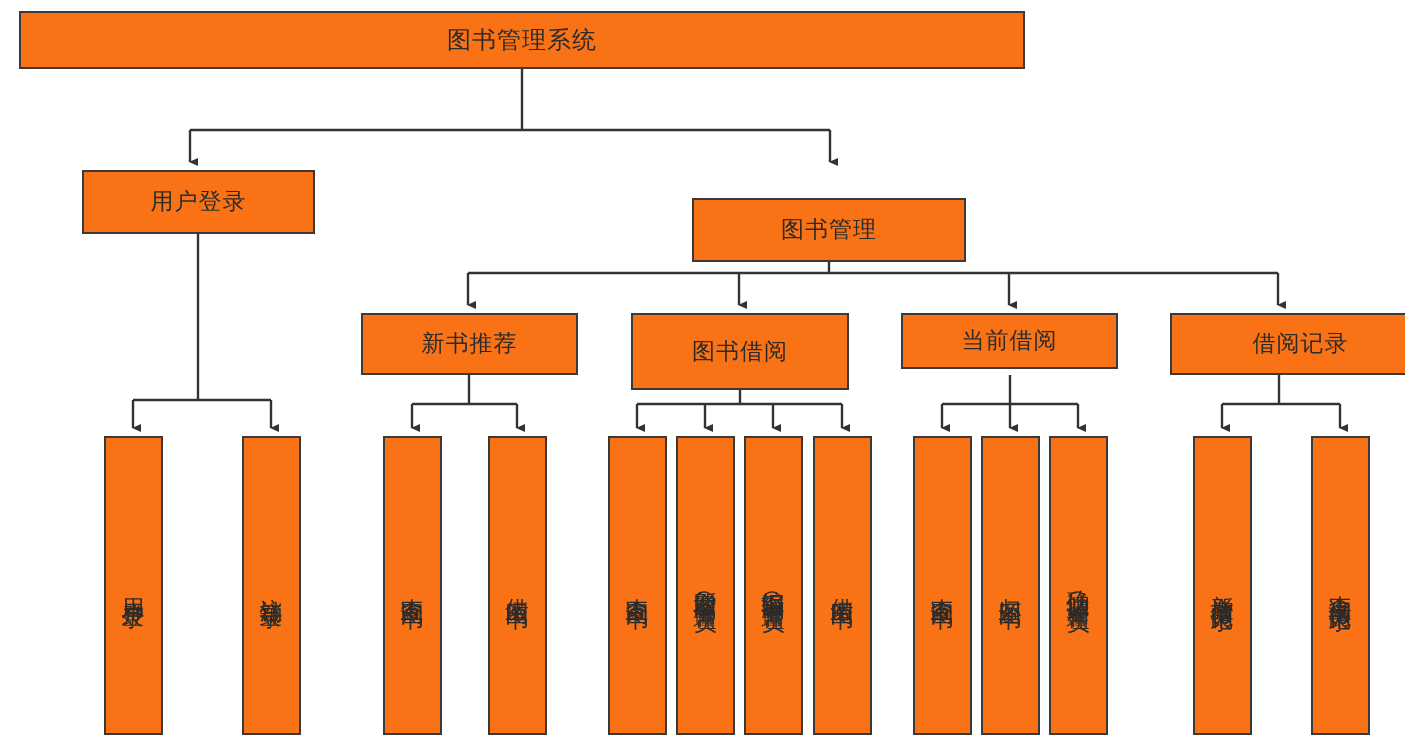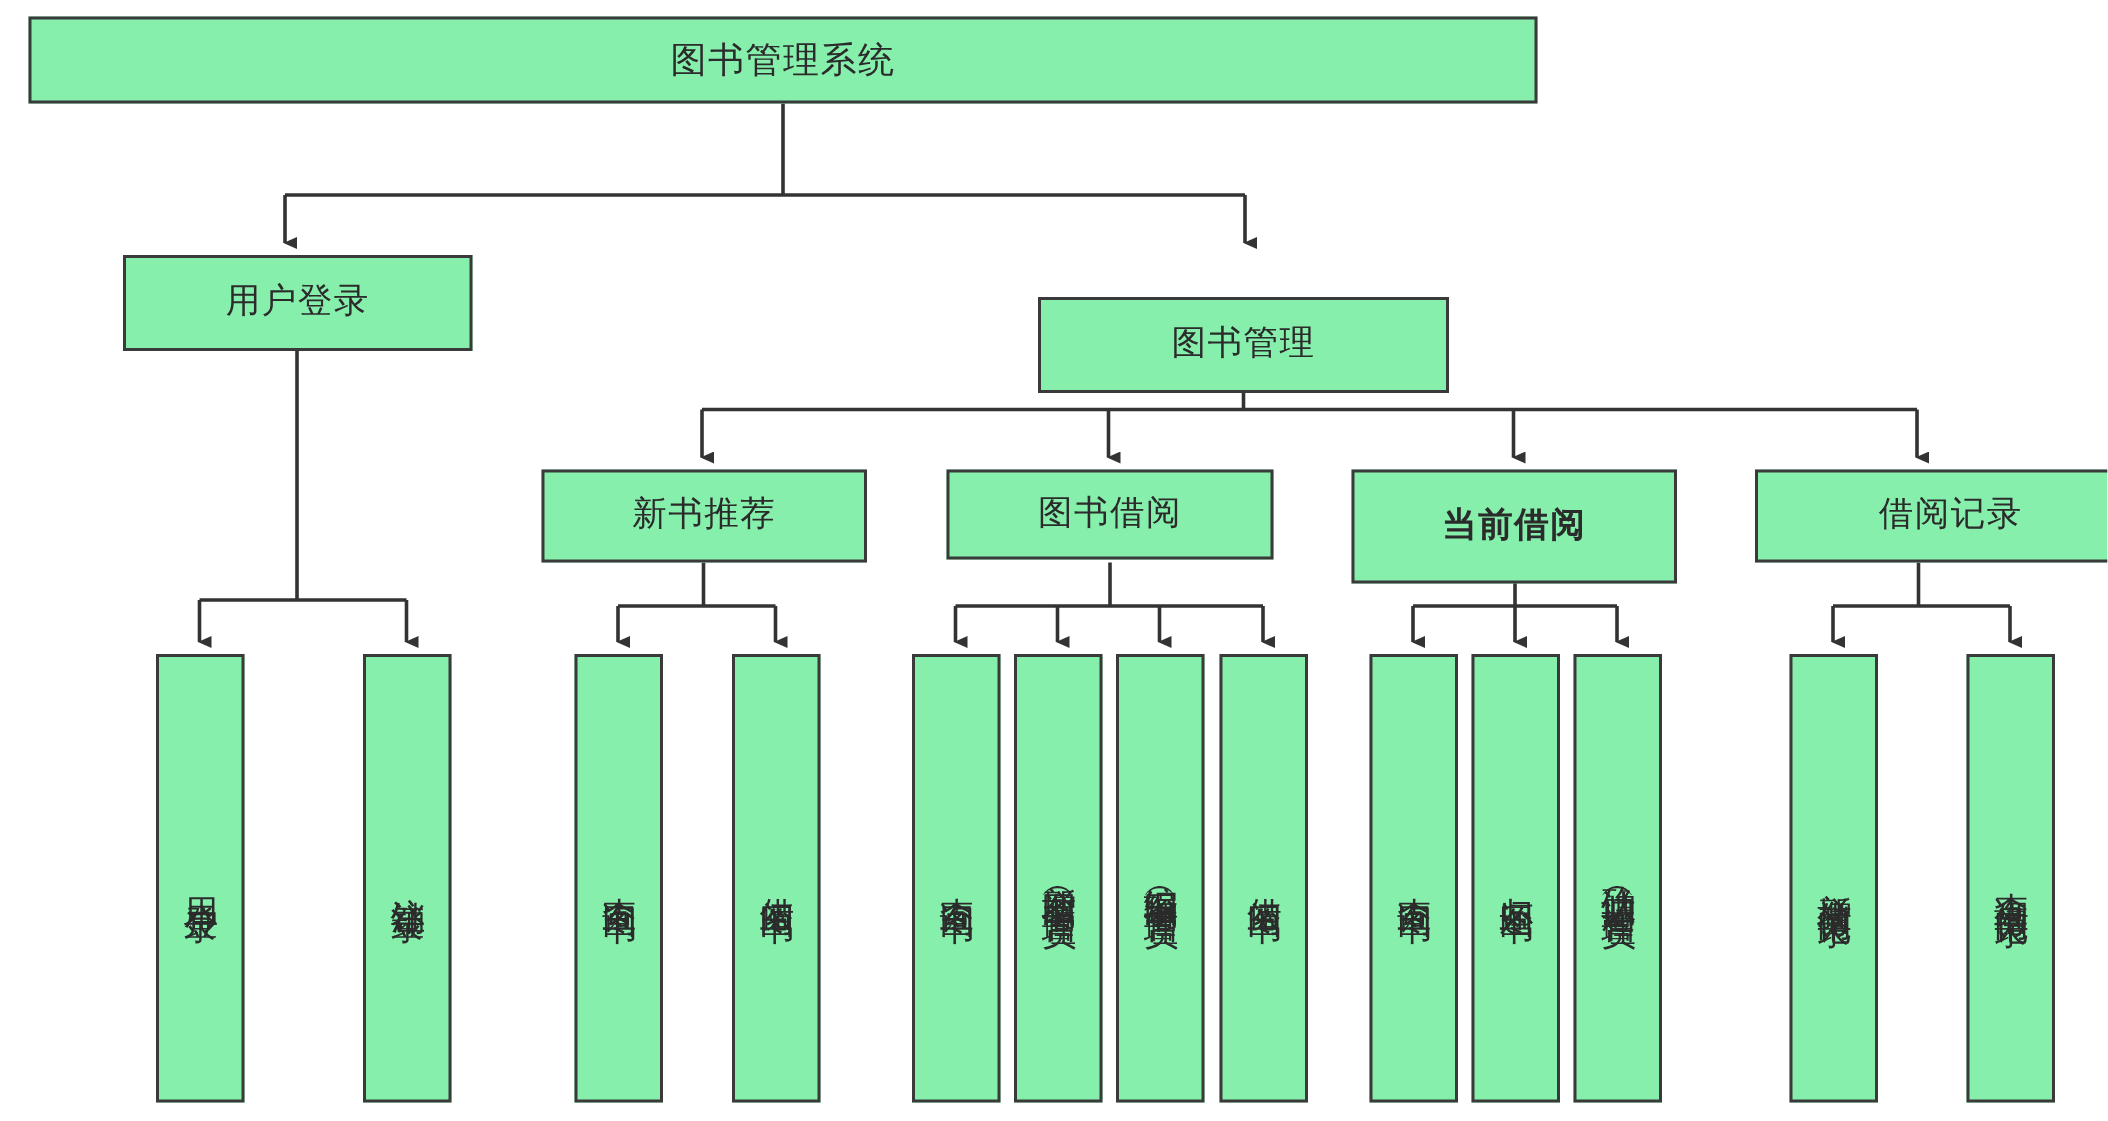--- a/index.html
+++ b/index.html
@@ -21,21 +21,21 @@
     position: absolute;
     left: 0;
     top: 0;
     width: 1405px;
     height: 747px;
     pointer-events: none;
   }
   .node {
     position: absolute;
     box-sizing: border-box;
-    background: #86efac;
+    background: #f97316;
     border: 2px solid #3a3a3a;
     display: flex;
     align-items: center;
     justify-content: center;
     color: #2b2b2b;
     z-index: 2;
   }
   .node.horiz {
     font-size: 23px;
     letter-spacing: 1px;
@@ -128,25 +128,25 @@
   </div>
 
   <div class="node horiz" style="left:692px; top:170px; width:274px; height:64px;margin-top:28px;">
     <span>图书管理</span>
   </div>
 
   <div class="node horiz" style="left:361px; top:313px; width:217px; height:62px;">
     <span>新书推荐</span>
   </div>
 
-  <div class="node horiz" style="left:631px; top:313px; width:218px; height:60px;">
+  <div class="node horiz" style="left:631px; top:313px; width:218px; height:77px;">
     <span>图书借阅</span>
   </div>
 
-  <div class="node horiz" style="left:901px; top:313px; width:217px; height:76px;font-weight:bold;">
+  <div class="node horiz" style="left:901px; top:313px; width:217px; height:56px;">
     <span>当前借阅</span>
   </div>
 
   <div class="node horiz" style="left:1170px; top:313px; width:261px; height:62px;">
     <span>借阅记录</span>
   </div>
 
   <div class="node vert" style="left:104px; top:436px; width:59px; height:299px;">
     <span class="vlabel">用户登录</span>
   </div>

